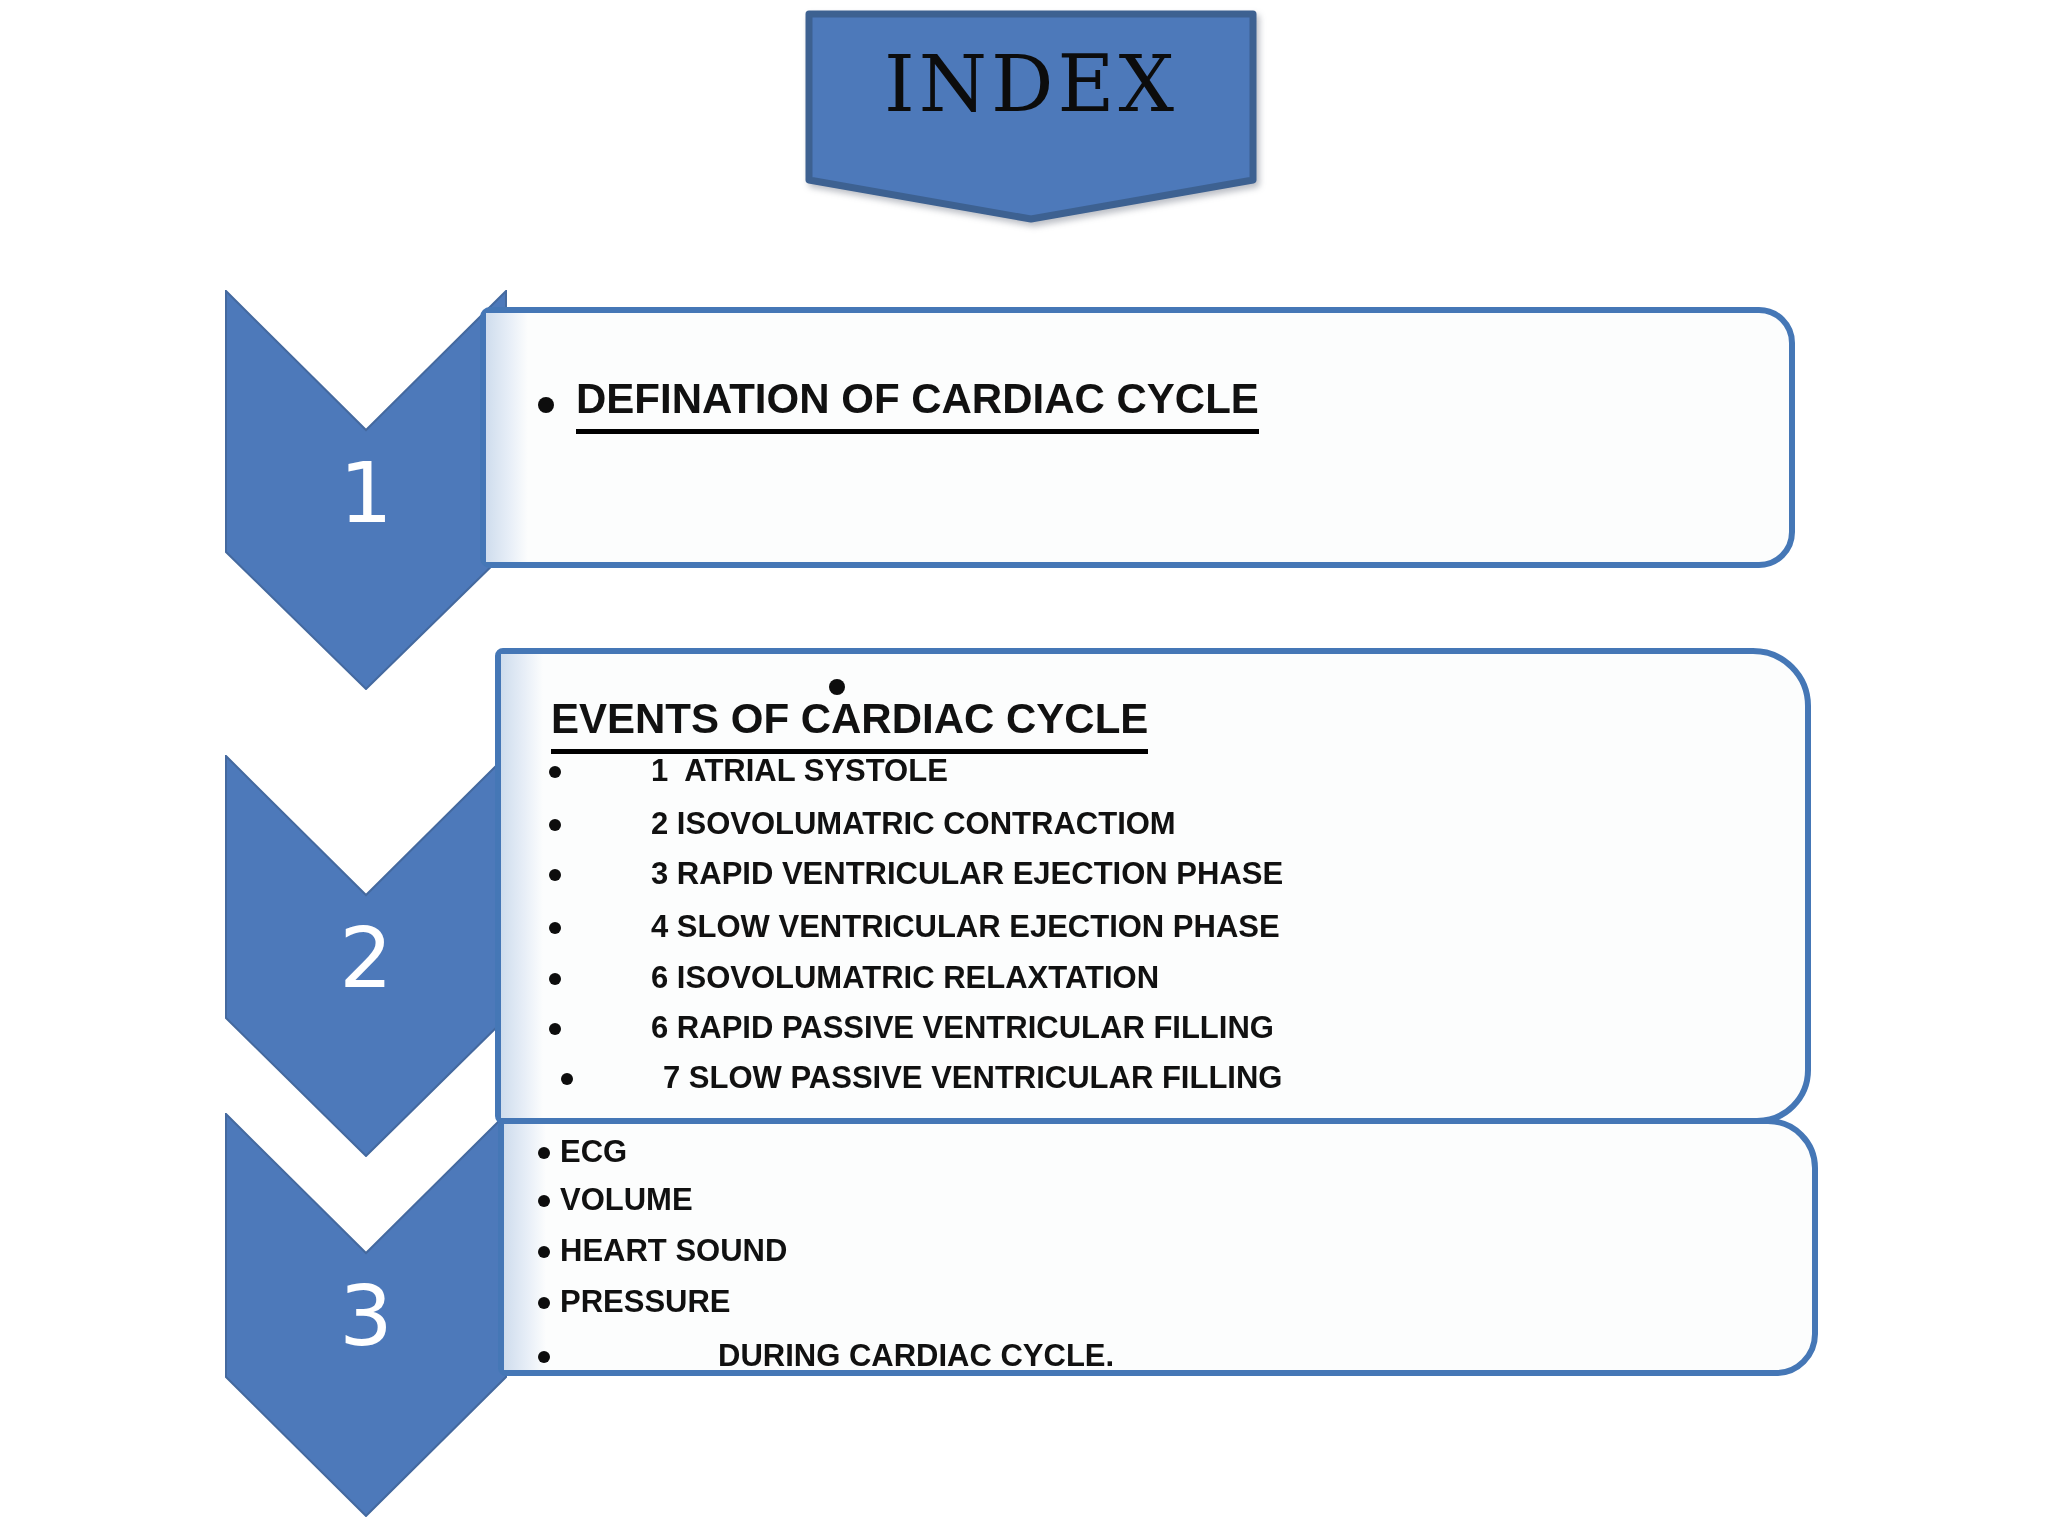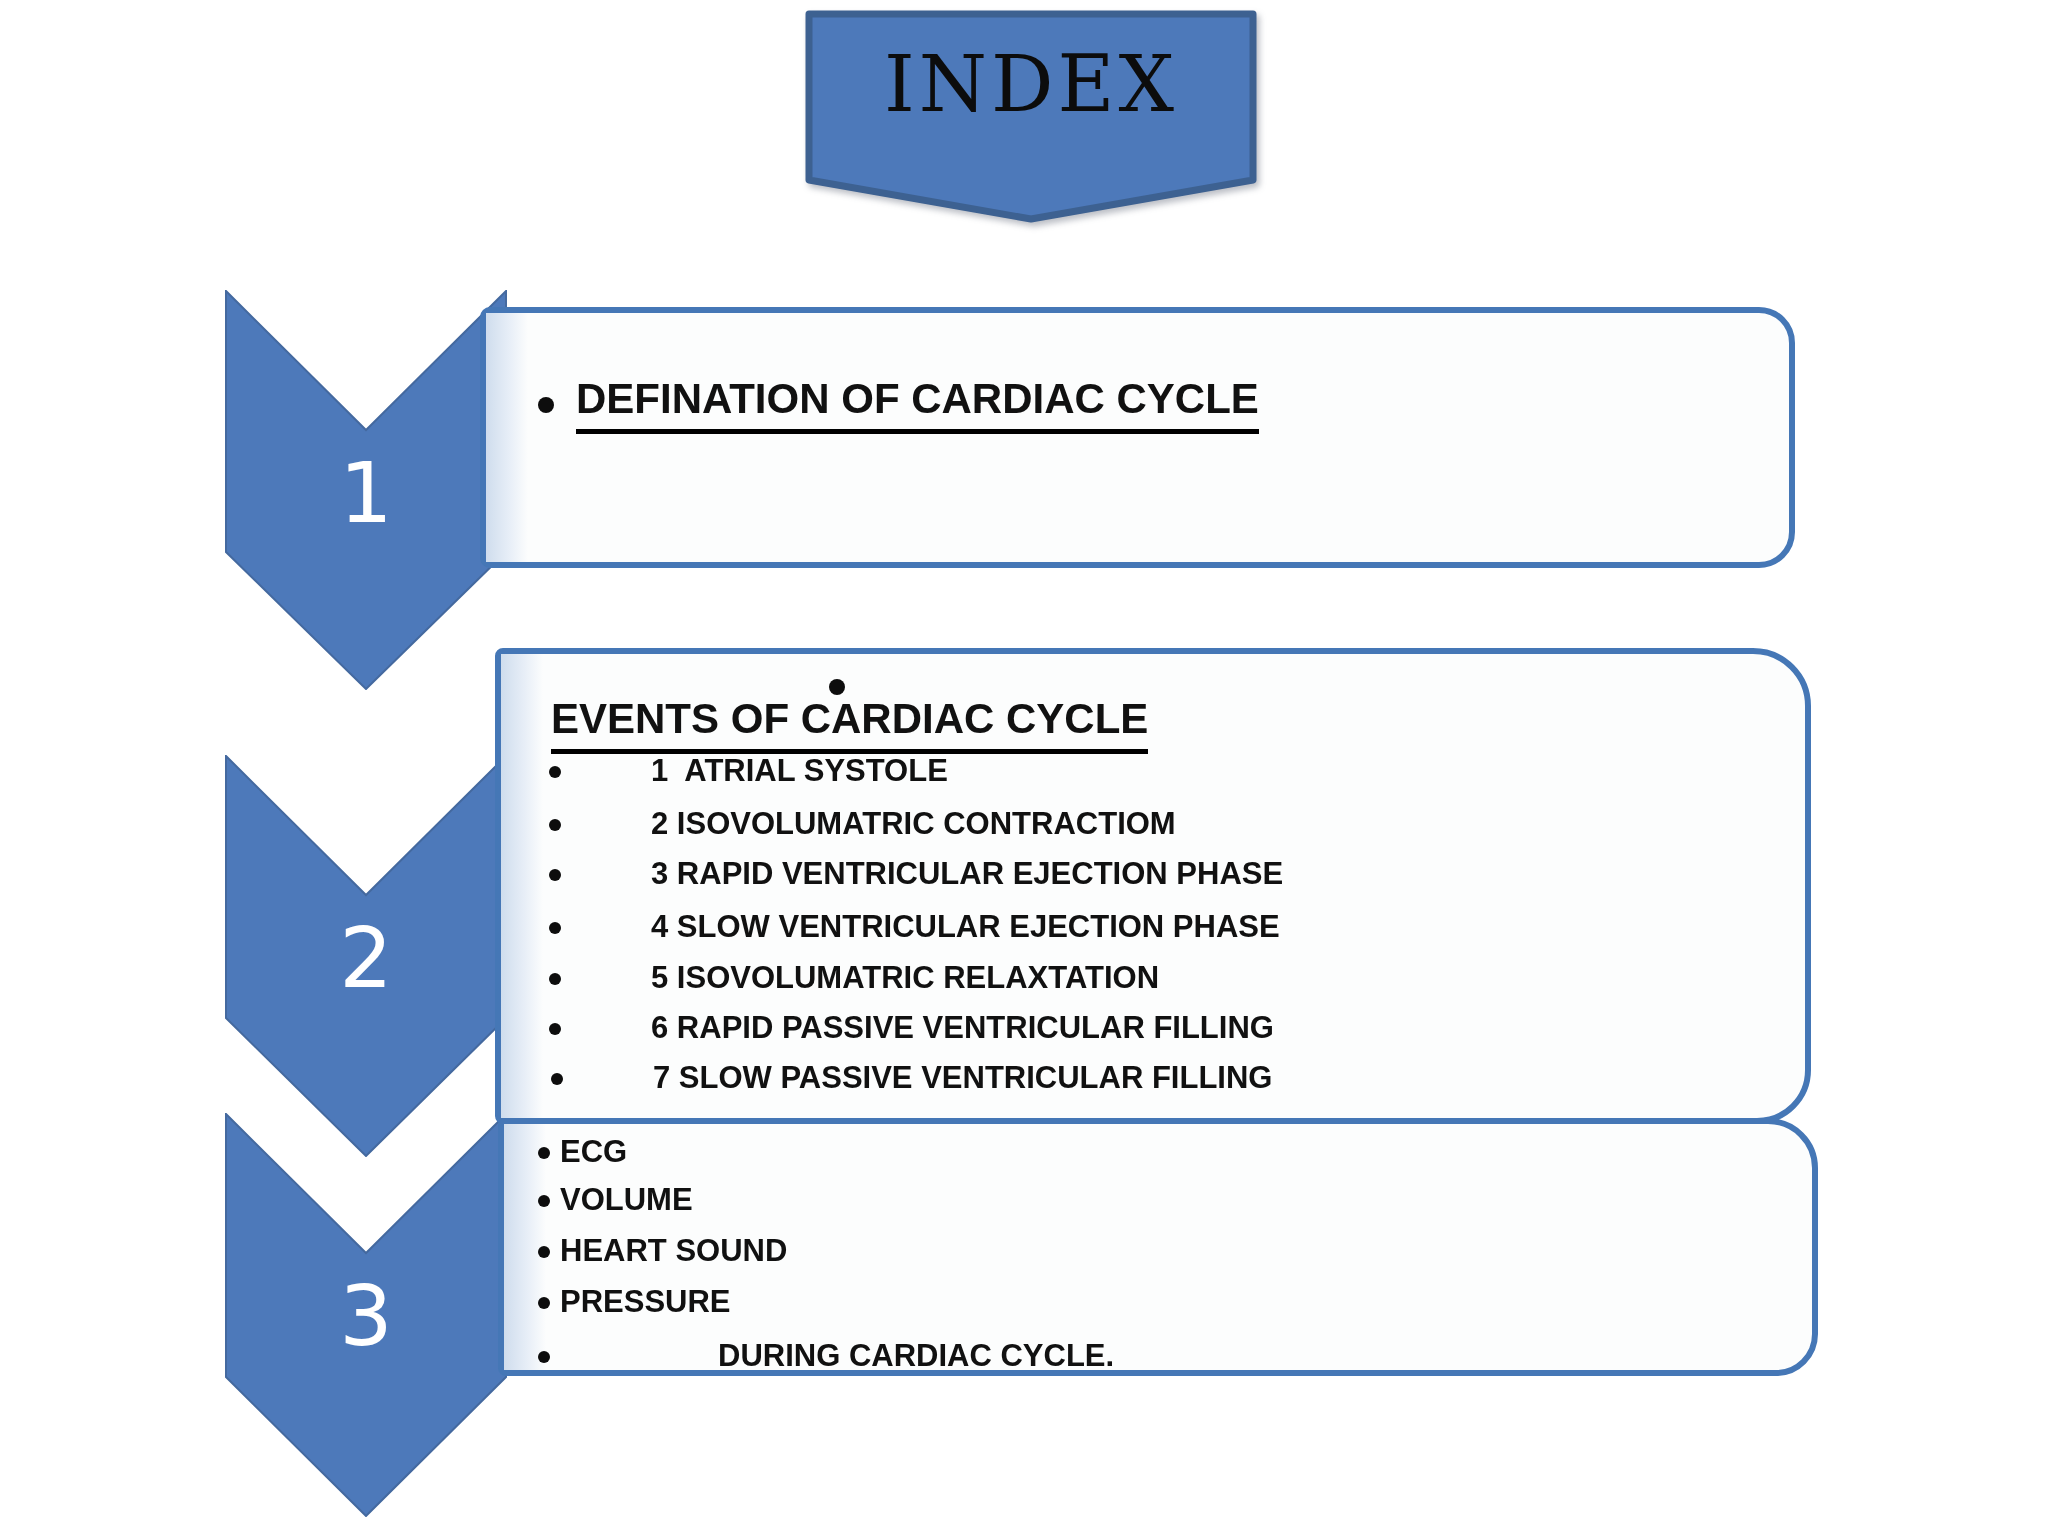--- a/index.html
+++ b/index.html
@@ -118,27 +118,27 @@
     <div class="item-row box2-item" style="top:200px;left:0;width:100%;">
       <span class="bullet b-sm"></span>
       <span class="item-text">3 RAPID VENTRICULAR EJECTION PHASE</span>
     </div>
     <div class="item-row box2-item" style="top:253px;left:0;width:100%;">
       <span class="bullet b-sm"></span>
       <span class="item-text">4 SLOW VENTRICULAR EJECTION PHASE</span>
     </div>
     <div class="item-row box2-item" style="top:304px;left:0;width:100%;">
       <span class="bullet b-sm"></span>
-      <span class="item-text">5 ISOVOLUMATRIC RELAXTATION</span>
+      <span class="item-text">6 ISOVOLUMATRIC RELAXTATION</span>
     </div>
     <div class="item-row box2-item" style="top:354px;left:0;width:100%;">
       <span class="bullet b-sm"></span>
       <span class="item-text">6 RAPID PASSIVE VENTRICULAR FILLING</span>
     </div>
-    <div class="item-row box2-item" style="top:404px;left:2px;width:100%;">
+    <div class="item-row box2-item" style="top:404px;left:12px;width:100%;">
       <span class="bullet b-sm"></span>
       <span class="item-text">7 SLOW PASSIVE VENTRICULAR FILLING</span>
     </div>
   </div>
 
   <div class="box" id="box-3">
     <div class="strip"></div>
     <div class="item-row box3-item" style="top:8px;left:0;width:100%;">
       <span class="bullet b-sm"></span>
       <span class="item-text">ECG</span>

